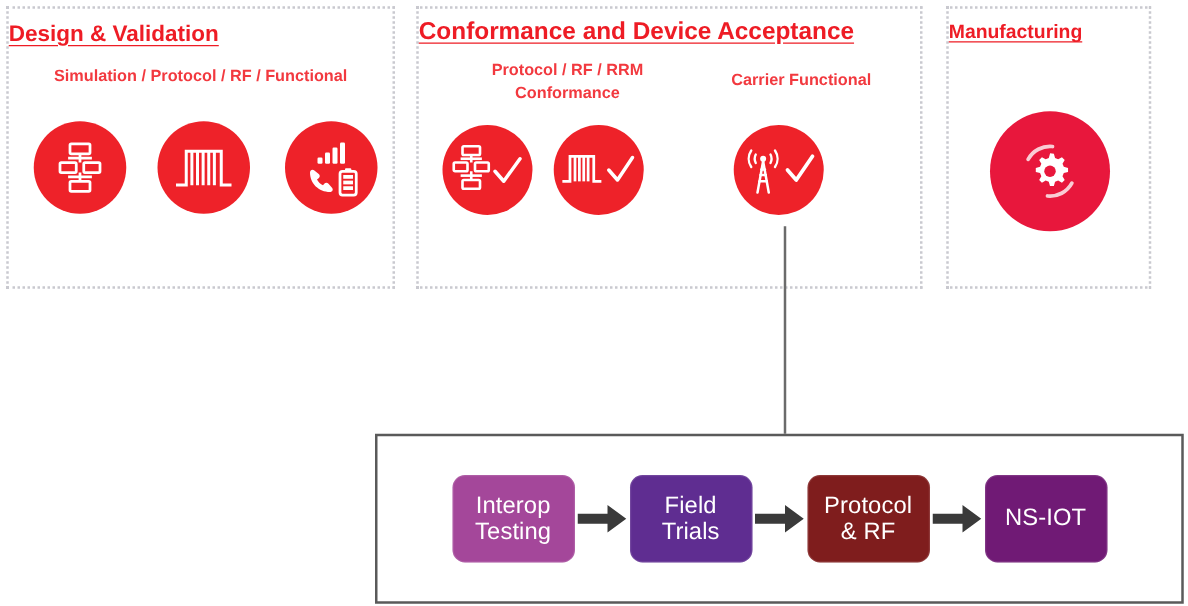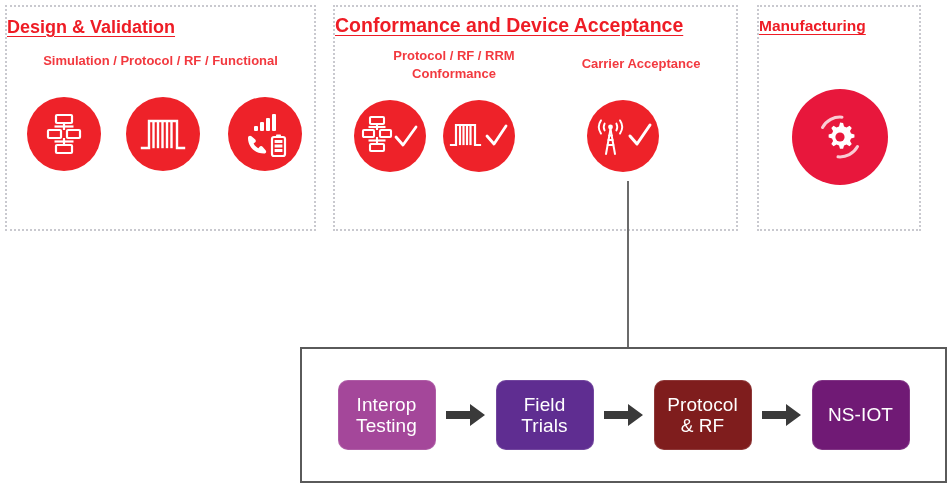--- a/index.html
+++ b/index.html
@@ -86,21 +86,21 @@
     box-sizing: border-box;
   }
 
   .flow-row {
     position: absolute;
     left: 0; top: 0;
     width: 100%; height: 100%;
     display: flex;
     align-items: center;
     justify-content: center;
-    gap: 8px;
+    gap: 0px;
   }
 
   .flow-box {
     width: 98px;
     height: 70px;
     border-radius: 10px;
     display: flex;
     align-items: center;
     justify-content: center;
     text-align: center;
@@ -186,21 +186,21 @@
   </div>
 
   <div class="panel" id="panel-conformance">
     <div class="panel-title">Conformance and Device Acceptance</div>
 
     <div class="sub-label" style="left:14px; top:40px; width:210px;">
       <div>Protocol / RF / RRM</div>
       <div>Conformance</div>
     </div>
 
-    <div class="sub-label" style="left:216px; top:48px; width:180px;">Carrier Acceptance</div>
+    <div class="sub-label" style="left:216px; top:48px; width:180px;">Carrier Functional</div>
 
     <div class="circle" style="left:19px; top:93px; width:72px; height:72px;">
       <span>
         <svg width="56" height="40" viewBox="0 0 56 40" fill="none" stroke="#ffffff" stroke-width="2.1">
           <rect x="8" y="1" width="14" height="7" rx="1"></rect>
           <rect x="1" y="14" width="11" height="7" rx="1"></rect>
           <rect x="18" y="14" width="11" height="7" rx="1"></rect>
           <rect x="8" y="28" width="14" height="7" rx="1"></rect>
           <path d="M15 8 L15 14"></path>
           <path d="M15 21 L15 28"></path>

